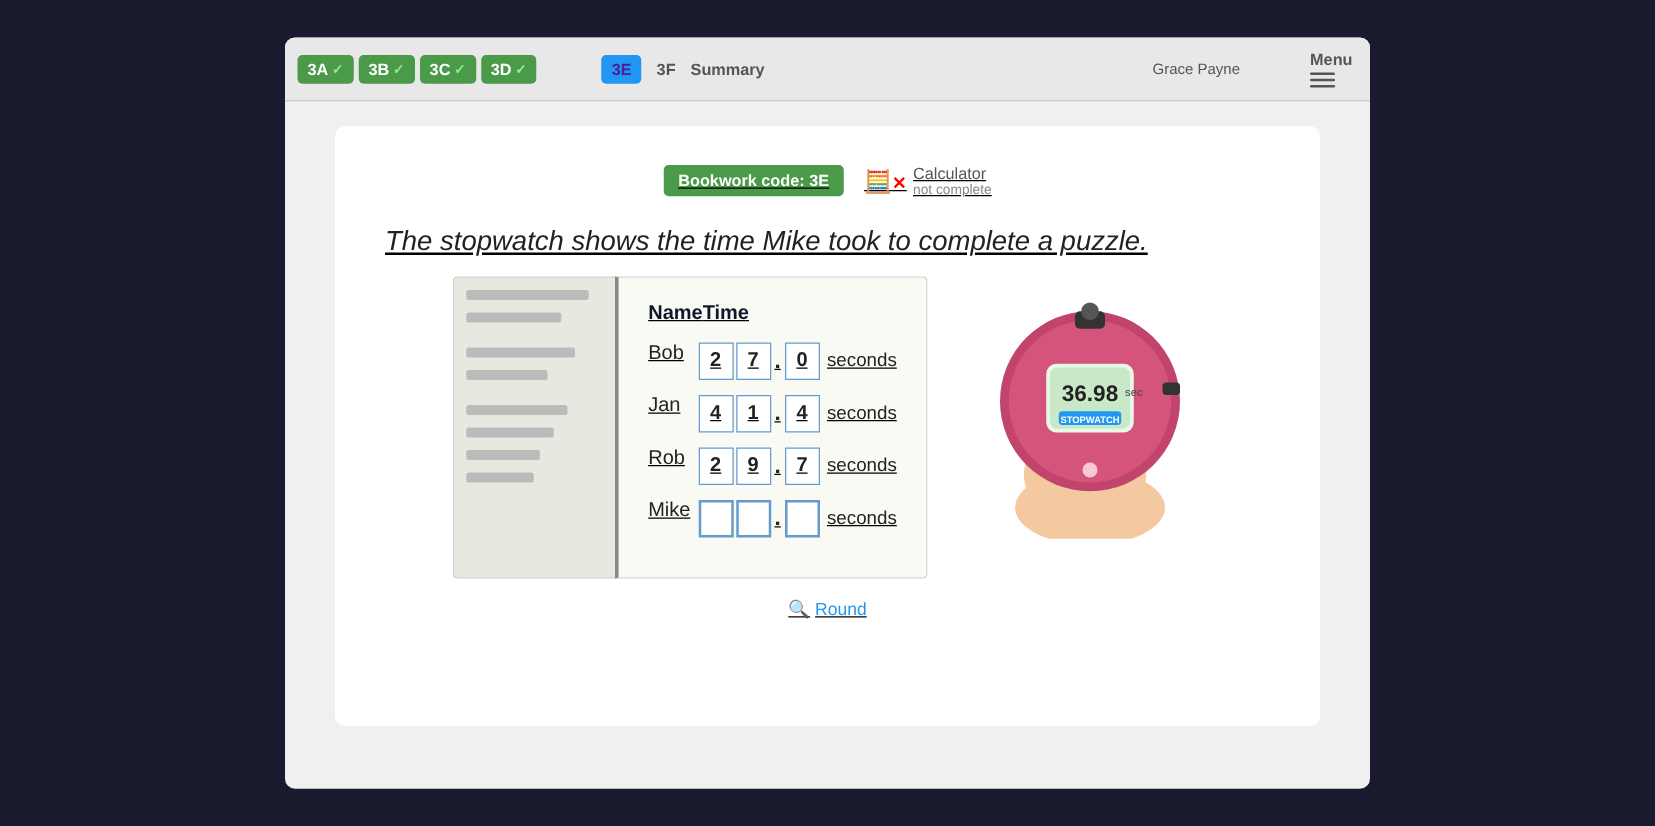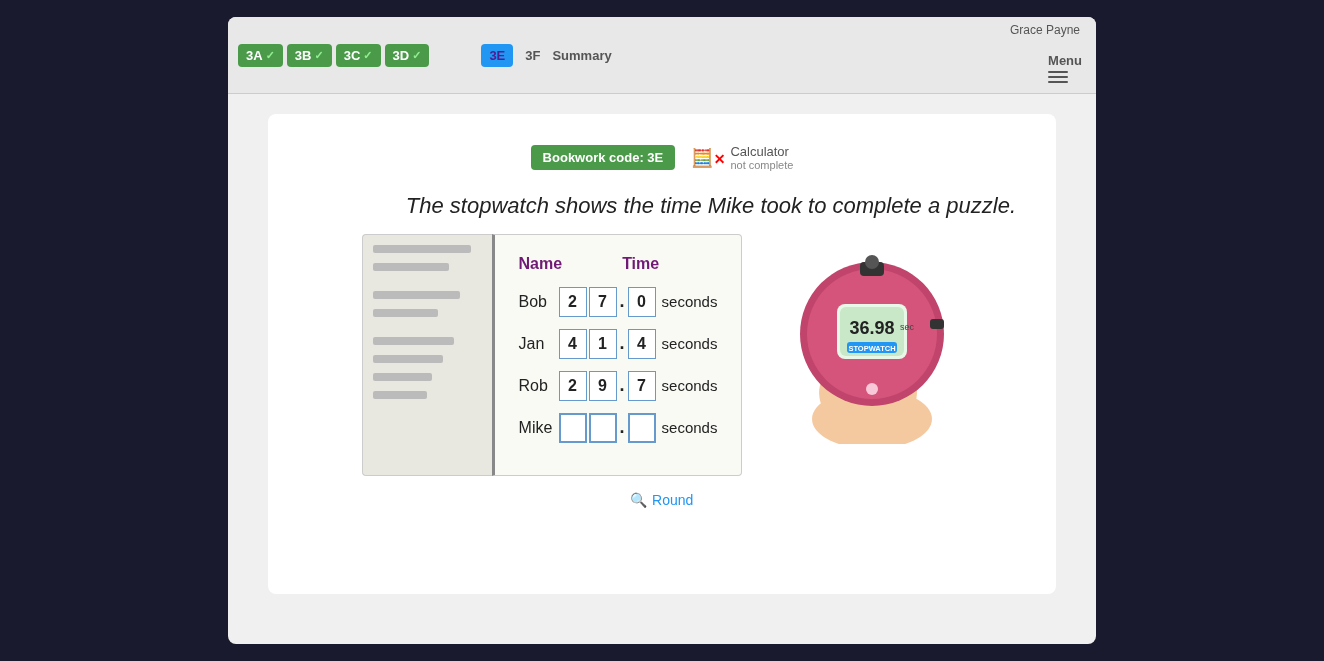--- a/index.html
+++ b/index.html
@@ -32,21 +32,20 @@
     }
     .nav-left {
       display: flex;
       align-items: center;
       gap: 4px;
     }
     .nav-right {
       display: flex;
       align-items: center;
       gap: 12px;
-      flex-direction: column;
     }
     .nav-btn {
       display: flex;
       align-items: center;
       gap: 3px;
       padding: 4px 8px;
       border-radius: 4px;
       font-size: 13px;
       font-weight: bold;
       cursor: pointer;
@@ -99,20 +98,21 @@
     }
 
     
     .content-area {
       background: white;
       margin: 20px 40px;
       border-radius: 8px;
       padding: 30px 40px;
       min-height: 480px;
       position: relative;
+      text-decoration: underline;
     }
 
     
     .top-info {
       display: flex;
       align-items: center;
       justify-content: center;
       gap: 16px;
       margin-bottom: 20px;
     }
@@ -136,21 +136,21 @@
       position: relative;
     }
     .calc-x {
       color: red;
       font-weight: bold;
       font-size: 14px;
     }
 
     
     .question-text {
-      text-align: right;
+      text-align: left;
       font-size: 22px;
       font-style: italic;
       color: #222;
       margin-bottom: 12px;
       line-height: 1.4;
     }
     .sub-text {
       text-align: center;
       font-size: 20px;
       color: #222;
@@ -191,29 +191,28 @@
     .book-right-page {
       background: #fafaf5;
       border-radius: 0 4px 4px 0;
       padding: 20px 24px;
       min-height: 220px;
       border: 1px solid #ccc;
       border-left: 3px solid #888;
     }
     .table-header {
       display: flex;
-      gap: 60px;
       margin-bottom: 14px;
       font-weight: bold;
       font-size: 16px;
-      color: #701a75;
+      color: #0f172a;
     }
     .table-row {
       display: flex;
-      align-items: center;
+      align-items: flex-start;
       margin-bottom: 12px;
     }
     .name-col {
       width: 40px;
       font-size: 16px;
       color: #222;
     }
     .time-col {
       display: flex;
       align-items: center;

